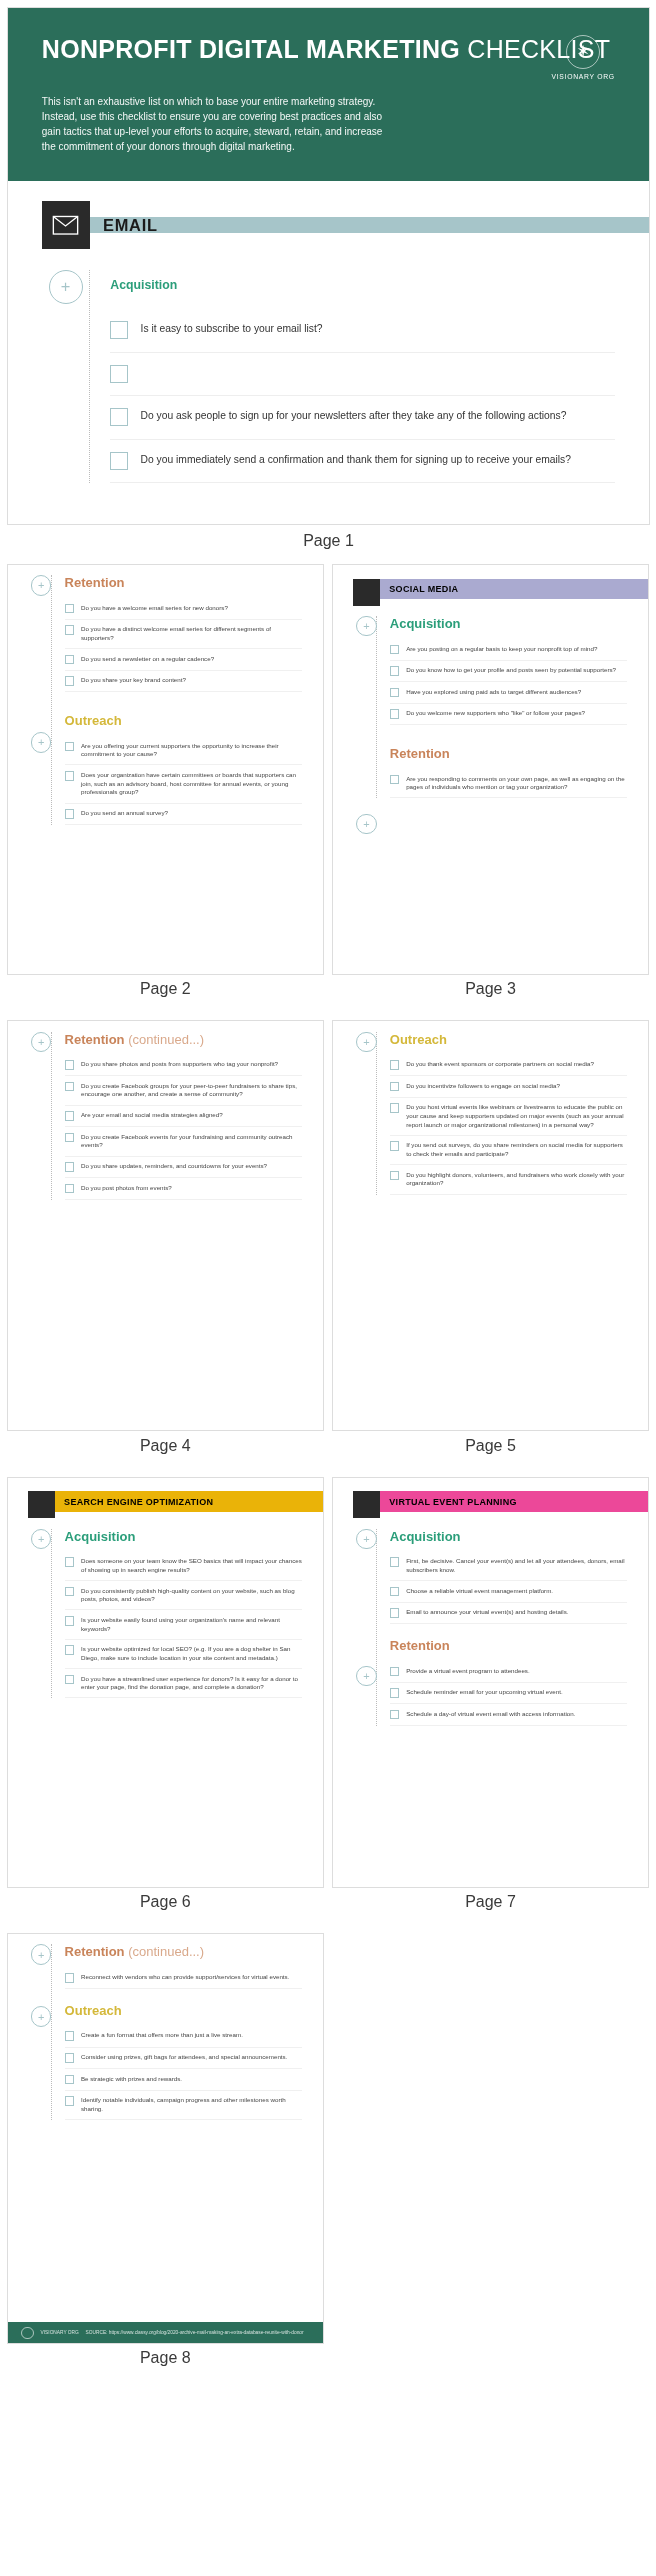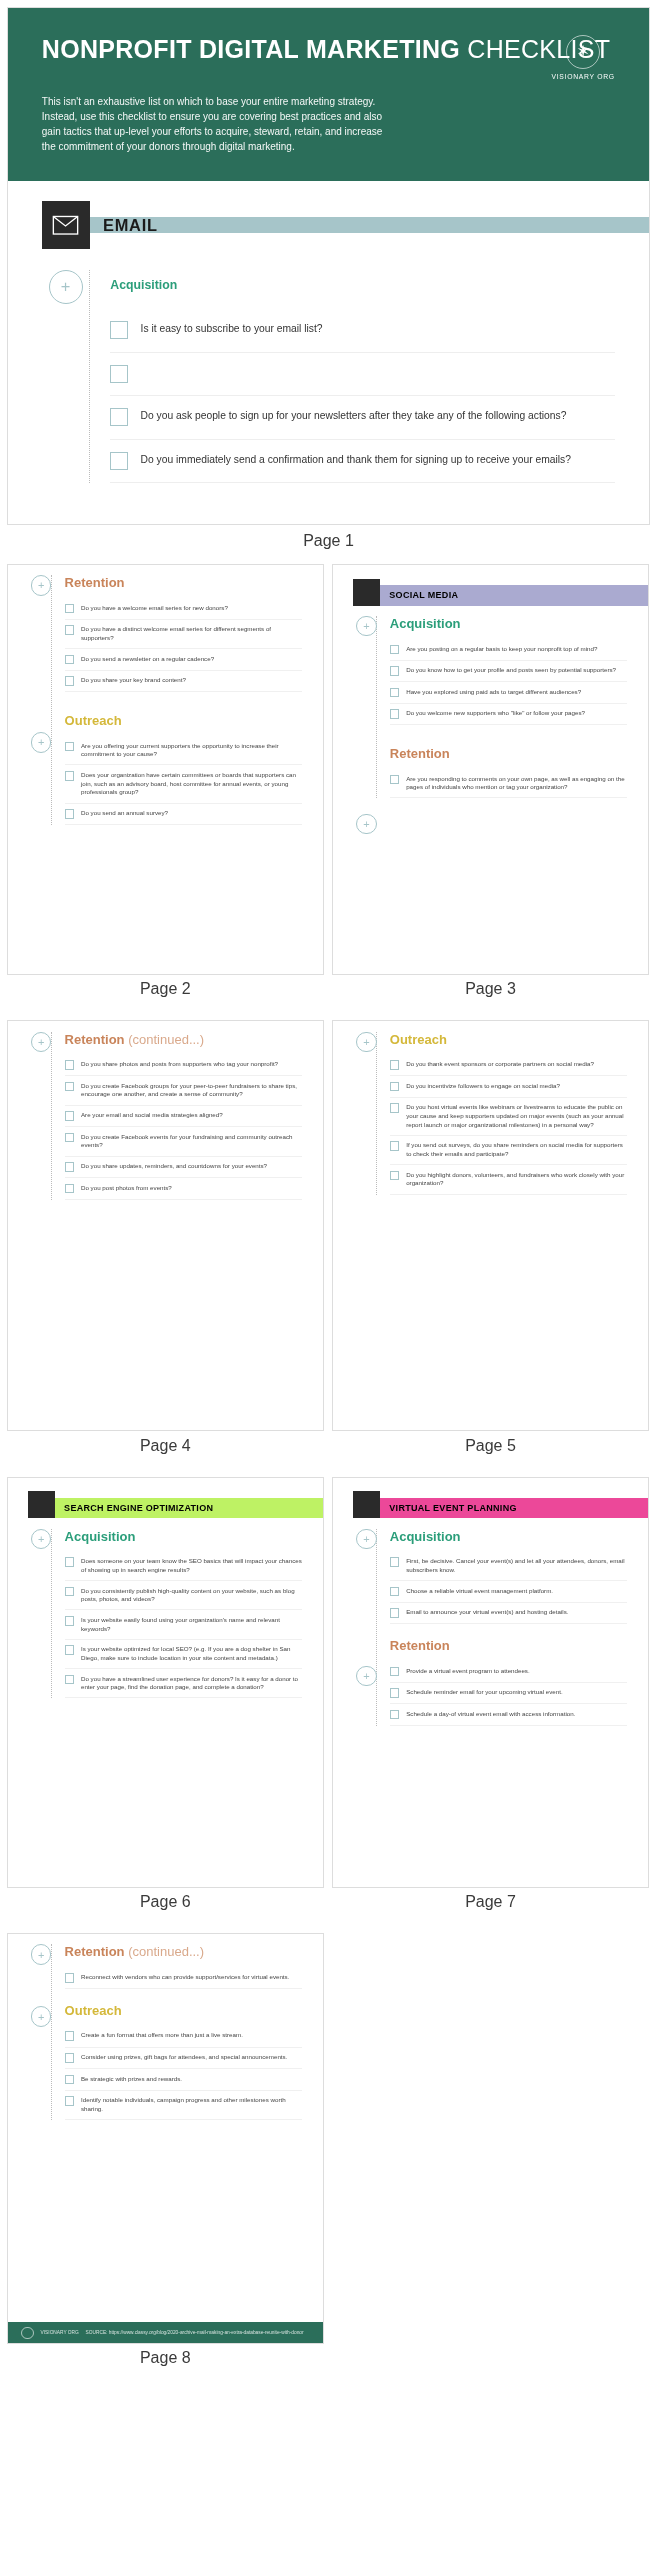--- a/index.html
+++ b/index.html
@@ -22,25 +22,25 @@
 .timeline{width:48px;position:relative;border-right:1.4px dotted #bbb;margin-right:20.5px}
 .plus-circle{width:34px;height:34px;border:1.4px solid #a6c5c9;border-radius:50%;position:absolute;left:6.8px;top:0;background:#fff;display:flex;align-items:center;justify-content:center;color:#a6c5c9;font-size:16.4px;font-weight:300}
 .items{flex:1}
 .sub-title{color:#2b9e7a;font-size:12.3px;font-weight:700;margin-bottom:17px;padding-top:8.2px}
 .item{display:flex;gap:12.3px;padding:12.3px 0;border-bottom:0.7px solid #eee}
 .checkbox{width:18px;height:18px;border:1.4px solid #a6c5c9;flex-shrink:0}
 .item-text{font-size:10.3px;color:#333;line-height:1.5}
 .page-label{text-align:center;font-size:16px;color:#3a3a3a;margin:5.5px 0 13.7px}
 .grid{display:flex;flex-wrap:wrap;gap:8.2px;padding:0 6.8px}
 .mini-page{width:317px;border:0.7px solid #ddd;background:#fff;font-size:6.8px;height:411px;overflow:hidden;position:relative}
-.mini-banner{display:flex;align-items:flex-end;margin:13.7px 0 0 0}
+.mini-banner{display:flex;align-items:flex-start;margin:13.7px 0 0 0}
 .mini-banner .icon-box{width:27px;height:27px;background:#2a2a2a;margin-left:20.5px;z-index:2}
 .mini-banner .band{flex:1;height:20.5px;margin-left:-8.2px;padding-left:17px;display:flex;align-items:center}
 .mini-banner.social .band{background:#aaaad0}
-.mini-banner.seo .band{background:#bef264}
+.mini-banner.seo .band{background:#eab308}
 .mini-banner.virtual .band{background:#ec4899}
 .mini-banner h2{font-size:9px;font-weight:900;letter-spacing:0.3px}
 .mini-content{display:flex;padding:10.3px 20.5px 20.5px 20.5px}
 .mini-timeline{width:24px;position:relative;border-right:1px dotted #bbb;margin-right:12.3px}
 .mini-plus{width:20.5px;height:20.5px;border:1px solid #a6c5c9;border-radius:50%;position:absolute;left:2.7px;background:#fff;display:flex;align-items:center;justify-content:center;color:#a6c5c9;font-size:11px}
 .mini-items{flex:1}
 .mini-sub{font-size:13px;font-weight:700;margin-bottom:8.2px}
 .mini-sub.ret{color:#c9845a}
 .mini-sub.out{color:#d4b83a}
 .mini-sub.acq{color:#2b9e7a}

